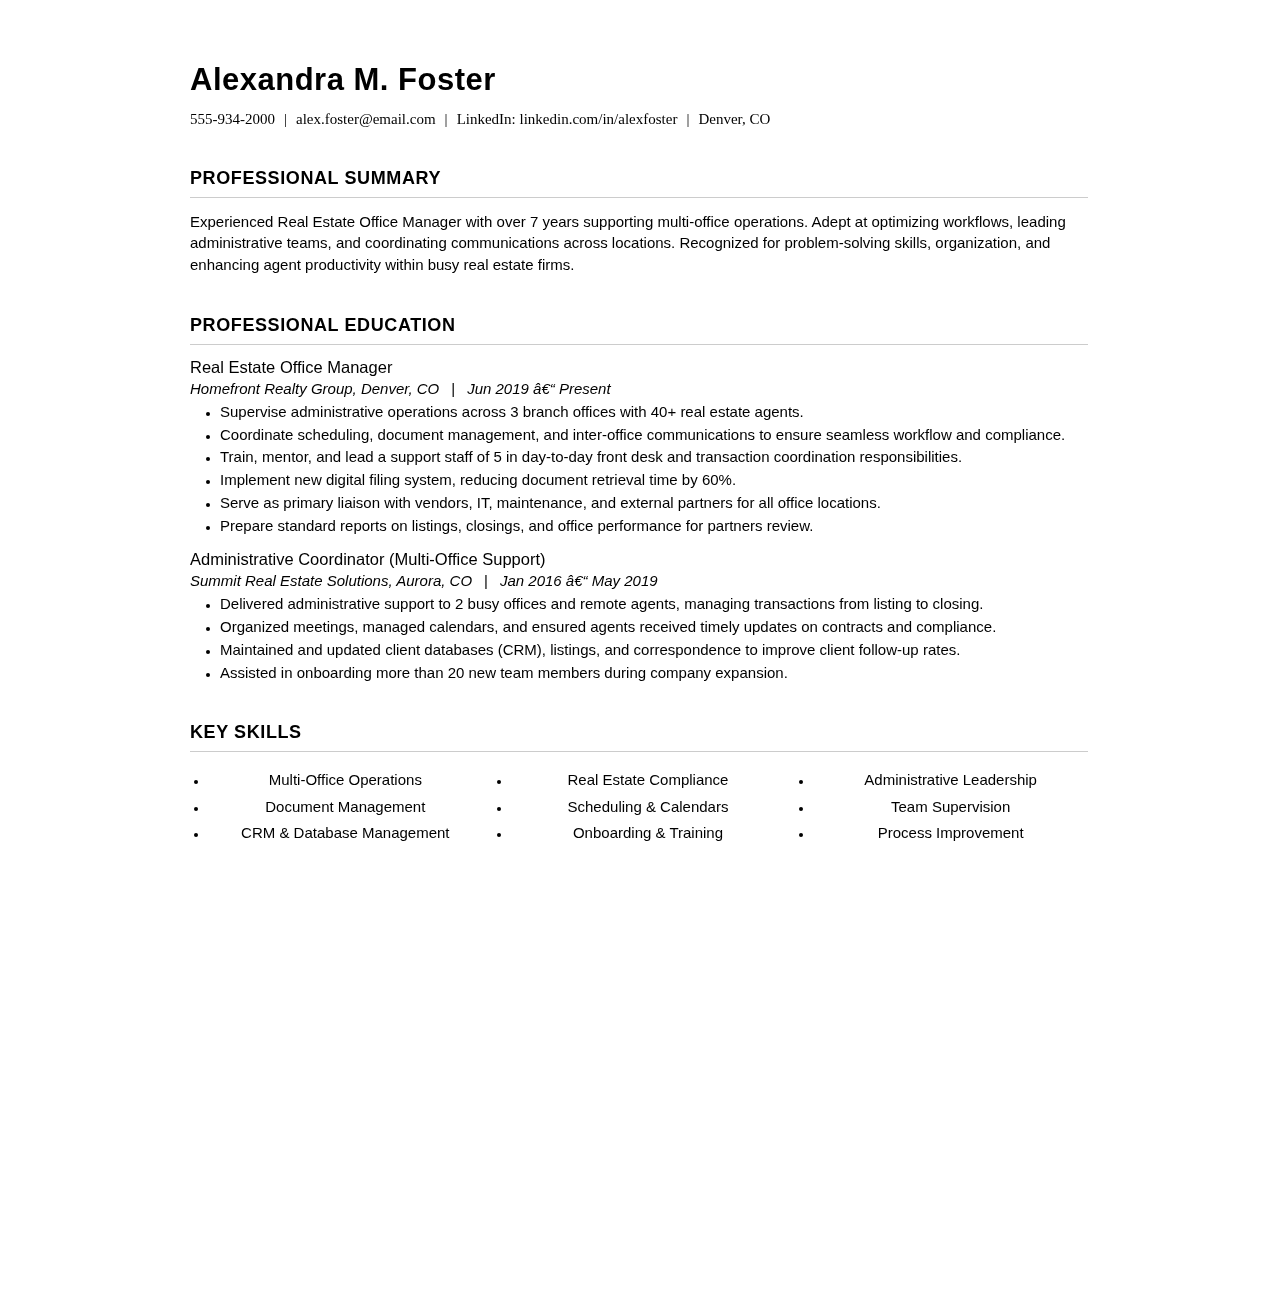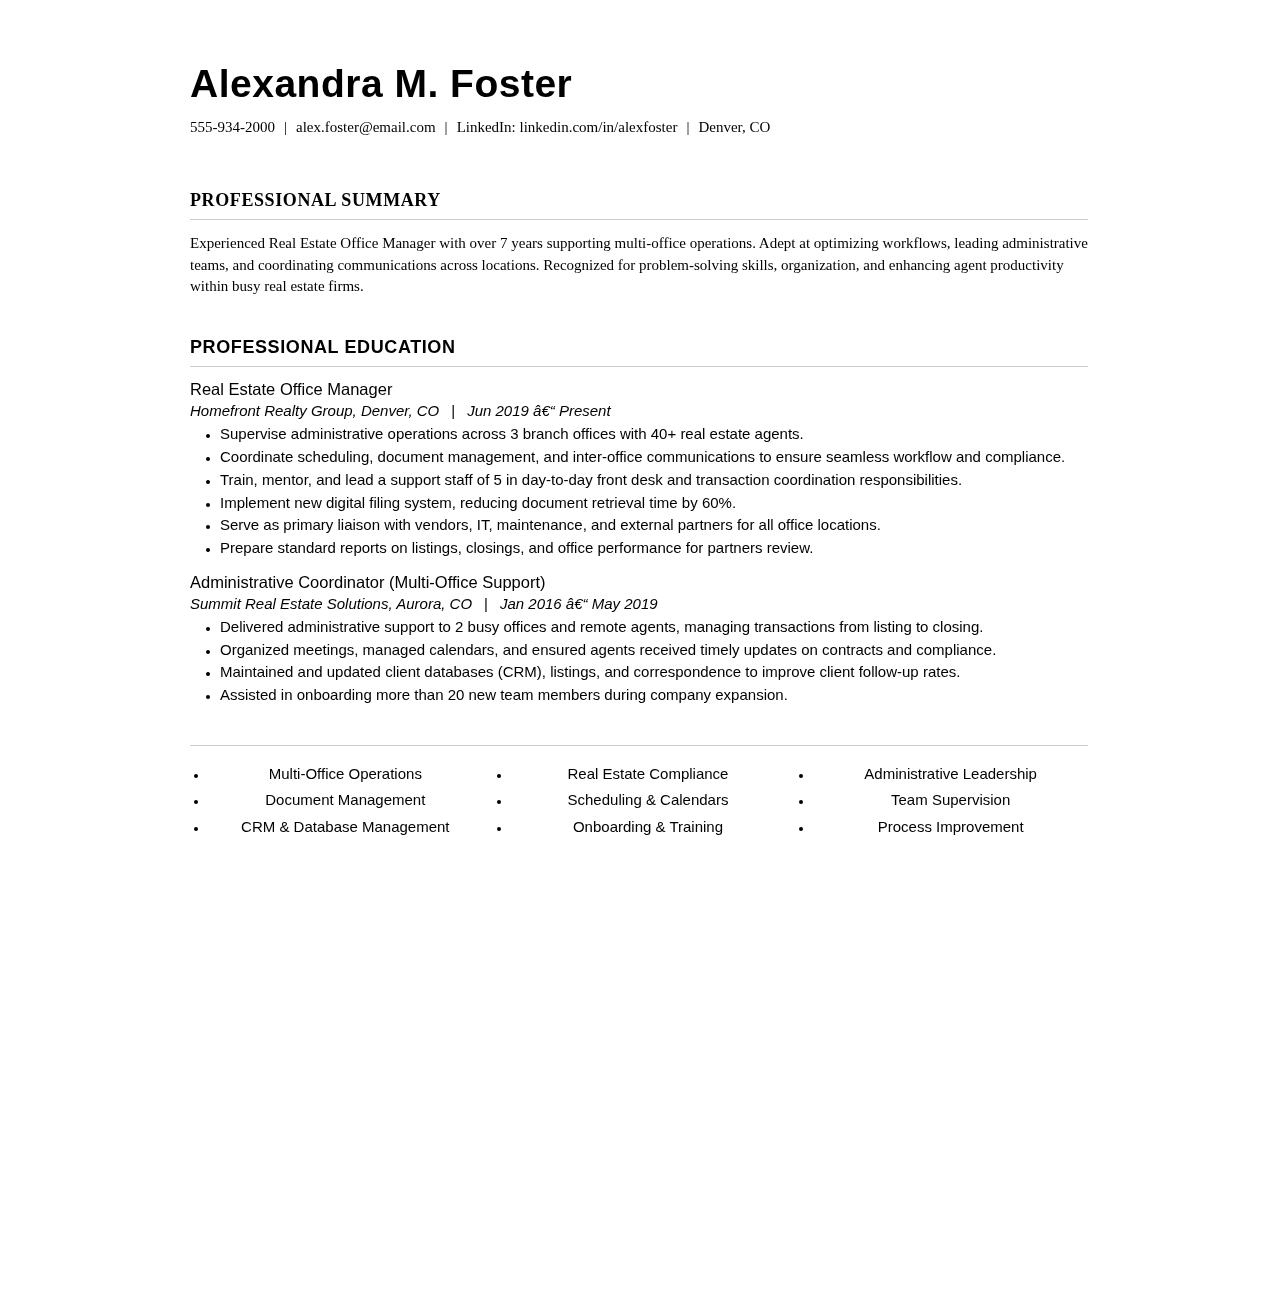--- a/index.html
+++ b/index.html
@@ -14,37 +14,37 @@
 
   .page {
     width: 1088px;            
     padding: 64px 0 80px 190px;
   }
   .content { width: 898px; }
 
   
   h1.name {
     margin: 0 0 13px 0;
-    font-size: 39px;
+    font-size: 31px;
     line-height: 1.05;
     font-weight: bold;
     letter-spacing: 0.5px;
   }
   .contact {
     font-size: 15px;
     line-height: 1.3;
     color: #000;
     white-space: nowrap;
     font-family: Liberation Serif, serif;
   }
   .sep { margin: 0 9px; color: #000; }
 
   
   section { margin-top: 40px; }
-  section:first-of-type { margin-top: 53px; font-family: Liberation Serif, serif; }
+  section:first-of-type { margin-top: 39px; }
   h2.section-heading {
     margin: 0 0 8px 0;
     font-size: 18px;
     font-weight: bold;
     letter-spacing: 0.6px;
   }
   hr.rule {
     border: none;
     border-top: 1px solid #cccccc;
     margin: 0 0 13px 0;
@@ -151,20 +151,21 @@
               <li>Organized meetings, managed calendars, and ensured agents received timely updates on contracts and compliance.</li>
               <li>Maintained and updated client databases (CRM), listings, and correspondence to improve client follow-up rates.</li>
               <li>Assisted in onboarding more than 20 new team members during company expansion.</li>
             </ul>
         </article>
         </div>
     </section>
 
 
     <section>
+      <h2 class="section-heading">KEY SKILLS</h2>
       <hr class="rule">
       <div class="skills-grid">
 
       <ul class="skills-col">
 
         <li>Multi-Office Operations</li>
             <li>Document Management</li>
             <li>CRM &amp; Database Management</li>
           </ul>
           <ul class="skills-col">

